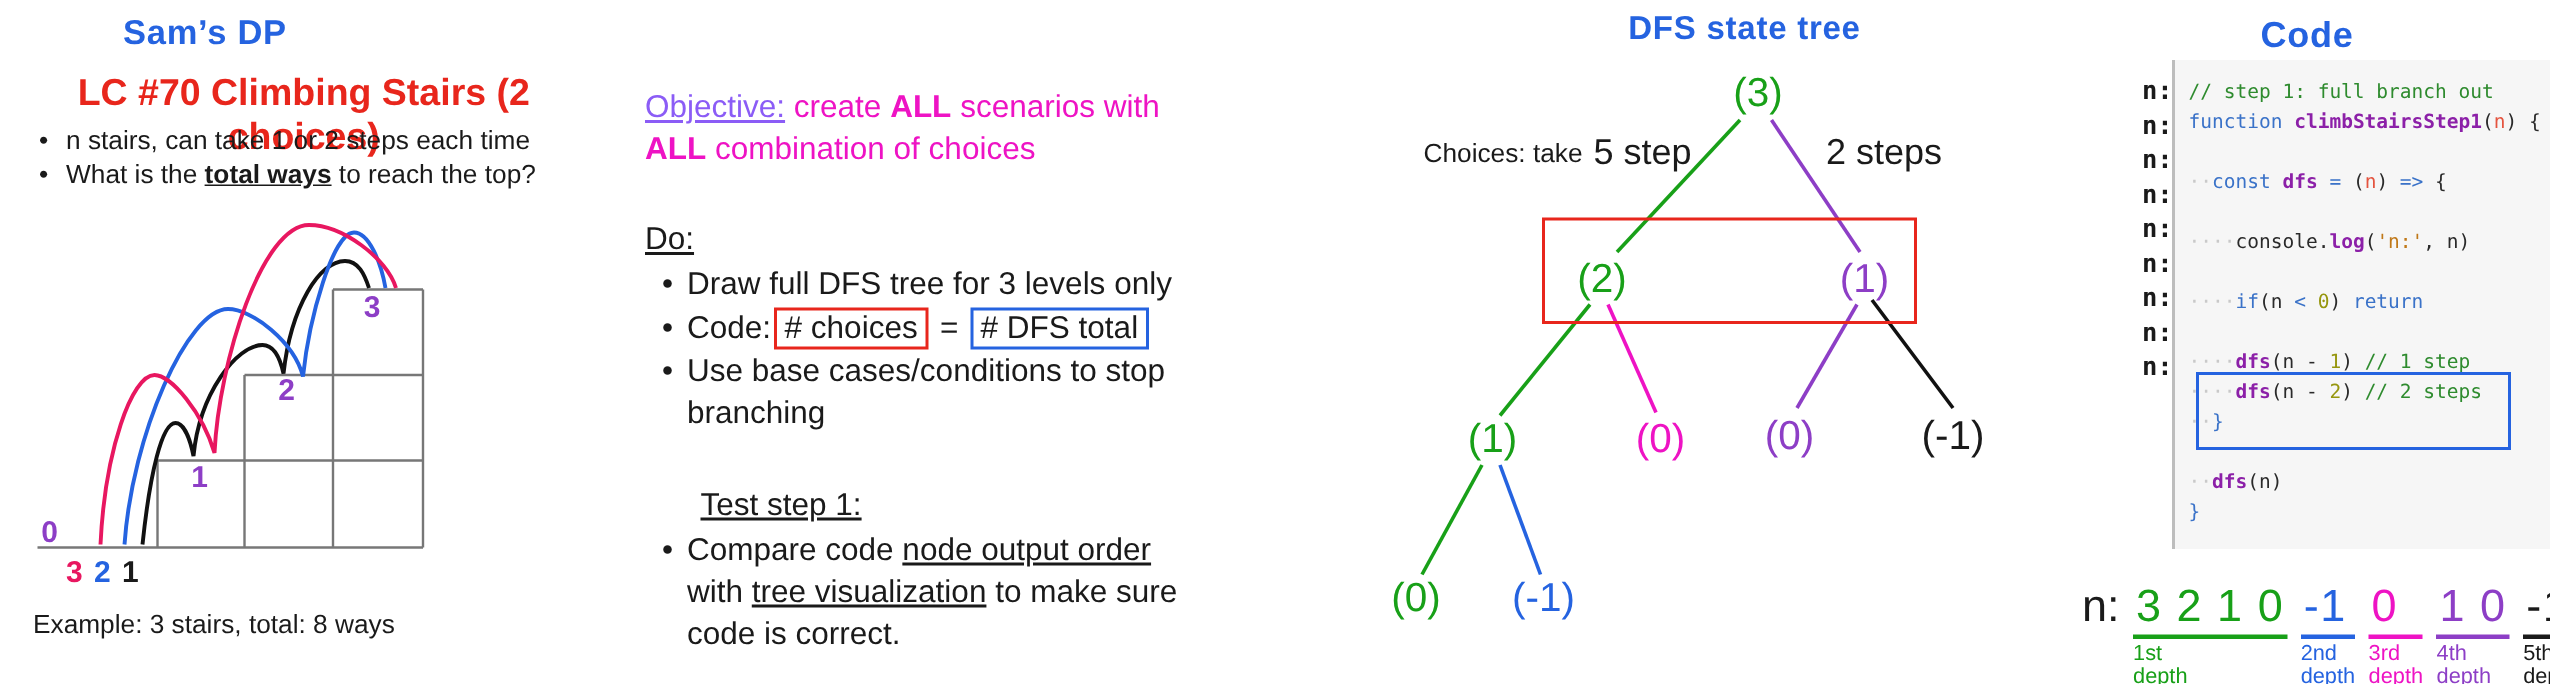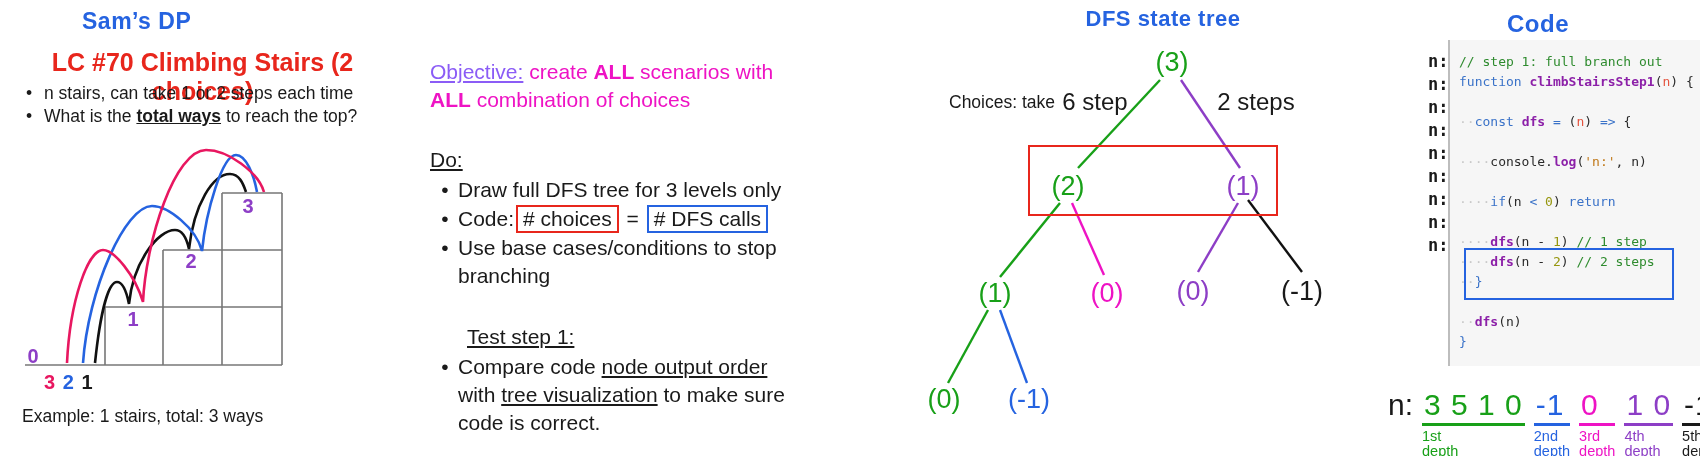--- a/index.html
+++ b/index.html
@@ -125,55 +125,55 @@
   <div class="abs ctr stair-label" style="left:33px;top:356px;">0</div>
   <div class="abs ctr stair-label" style="left:133px;top:319px;">1</div>
   <div class="abs ctr stair-label" style="left:191px;top:261px;">2</div>
   <div class="abs ctr stair-label" style="left:248px;top:206px;">3</div>
 
   <div class="abs ways-row">
     <span class="c-crimson">3</span>
     <span class="c-blue">2</span>
     <span class="c-black">1</span>
   </div>
-  <div class="abs example">Example: 1 stairs, total: 3 ways</div>
+  <div class="abs example">Example: 3 stairs, total: 8 ways</div>
 
 
   <div class="abs objective">
     <span class="lbl">Objective:</span><span class="m"> create </span><span class="mb">ALL</span><span class="m"> scenarios with</span><br>
     <span class="mb">ALL</span><span class="m"> combination of choices</span>
   </div>
 
   <div class="abs do-label" style="left:430px;top:148px;">Do:</div>
   <div class="abs s2-list" style="left:432px;top:176px;width:372px;">
     <div class="b">
       <span class="dot">•</span>
         <span>Draw full DFS tree for 3 levels only</span>
     </div>
     <div class="b" style="align-items:center;margin:1px 0;">
       <span class="dot">•</span>
-      <span><span>Code:</span><span class="boxed box-red"># choices</span> <span>=</span> <span class="boxed box-blue"># DFS calls</span></span>
+      <span><span>Code:</span><span class="boxed box-red"># choices</span> <span>=</span> <span class="boxed box-blue"># DFS total</span></span>
     </div>
     <div class="b">
       <span class="dot">•</span>
         <span>Use base cases/conditions to stop branching</span>
     </div>
   </div>
 
   <div class="abs test-label" style="left:430px;top:325px;margin-left:37px;">Test step 1:</div>
   <div class="abs s2-list" style="left:432px;top:353px;width:378px;">
     <div class="b">
       <span class="dot">•</span>
       <span><span>Compare code </span><span class="u">node output order</span><span> with </span><span class="u">tree visualization</span><span> to make sure code is correct.</span></span>
     </div>
   </div>
 
   <div class="abs tree-head">DFS state tree</div>
   <div class="abs choices-lbl">Choices: take</div>
-  <div class="abs ctr edge-lbl" style="left:1095px;top:102px;">6 step</div>
+  <div class="abs ctr edge-lbl" style="left:1095px;top:102px;">5 step</div>
   <div class="abs ctr edge-lbl" style="left:1256px;top:102px;">2 steps</div>
 
   <div class="abs red-rect"></div>
 
   <div class="abs ctr node c-green" style="left:1172px;top:62px;">(3)</div>
   <div class="abs ctr node c-green" style="left:1068px;top:186px;">(2)</div>
   <div class="abs ctr node c-purple" style="left:1243px;top:186px;">(1)</div>
   <div class="abs ctr node c-green" style="left:995px;top:293px;">(1)</div>
   <div class="abs ctr node c-magenta" style="left:1107px;top:293px;">(0)</div>
   <div class="abs ctr node c-purple" style="left:1193px;top:291px;">(0)</div>
@@ -213,21 +213,21 @@
         <div class="line"><span class="tk-ws">··</span><span class="tk-fn">dfs</span><span class="tk-pl">(n)</span></div>
         <div class="line"><span class="tk-kw">}</span></div>
       </div>
   </div>
   <div class="abs dfs-box"></div>
 
   <div class="abs seq-row">
     <span class="seq-prefix">n:</span>
     <span style="display:flex;gap:9px;">
         <span class="seq-group">
-          <span class="seq-nums" style="color: rgb(24, 160, 24); border-color: rgb(24, 160, 24);">3 5 1 0</span>
+          <span class="seq-nums" style="color: rgb(24, 160, 24); border-color: rgb(24, 160, 24);">3 2 1 0</span>
           <span class="seq-label" style="color: rgb(24, 160, 24);">1st<br>depth</span>
         </span>
         <span class="seq-group">
           <span class="seq-nums" style="color: rgb(37, 99, 224); border-color: rgb(37, 99, 224);">-1</span>
           <span class="seq-label" style="color: rgb(37, 99, 224);">2nd<br>depth</span>
         </span>
         <span class="seq-group">
           <span class="seq-nums" style="color: rgb(238, 19, 196); border-color: rgb(238, 19, 196);">0</span>
           <span class="seq-label" style="color: rgb(238, 19, 196);">3rd<br>depth</span>
         </span>

